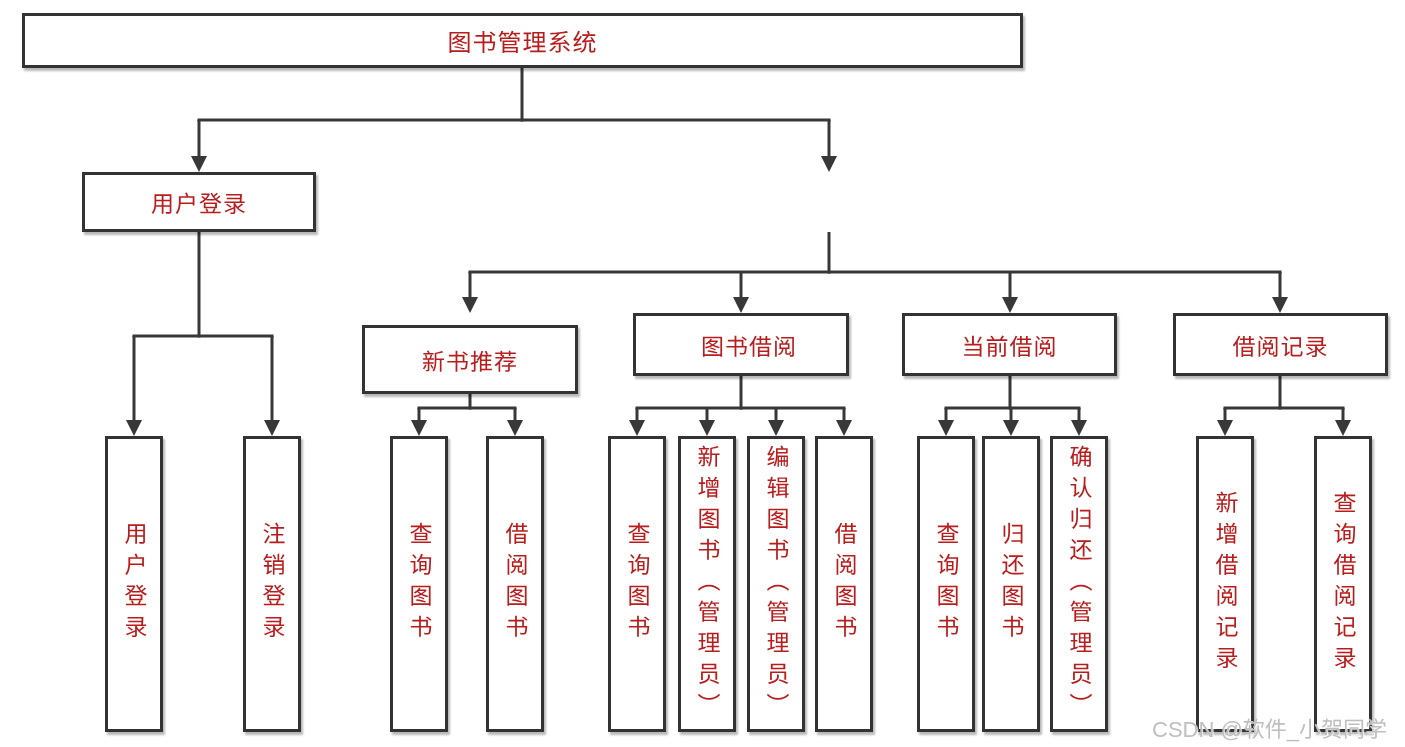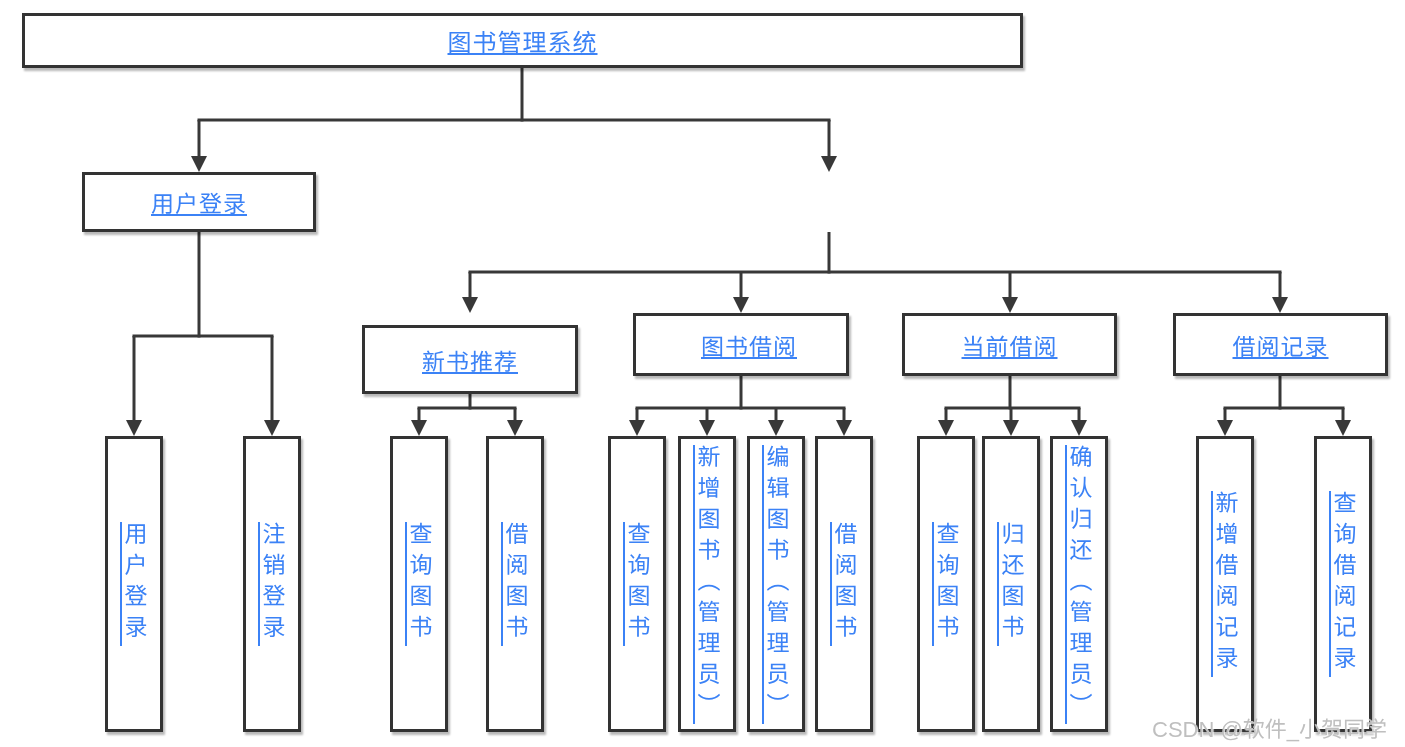--- a/index.html
+++ b/index.html
@@ -29,23 +29,22 @@
   }
   .node {
     position: absolute;
     box-sizing: border-box;
     background: #ffffff;
     border: 3px solid #333333;
     box-shadow: 2px 3px 2px rgba(0,0,0,0.28);
     display: flex;
     align-items: center;
     justify-content: center;
-    color: #3b82f6;
+    color: #b91c1c;
     text-align: center;
-    text-decoration: underline;
   }
   .h-node {
     font-size: 23px;
     letter-spacing: 1px;
   }
   .root-node {
     font-size: 24px;
   }
   .v-node {
     writing-mode: vertical-rl;

